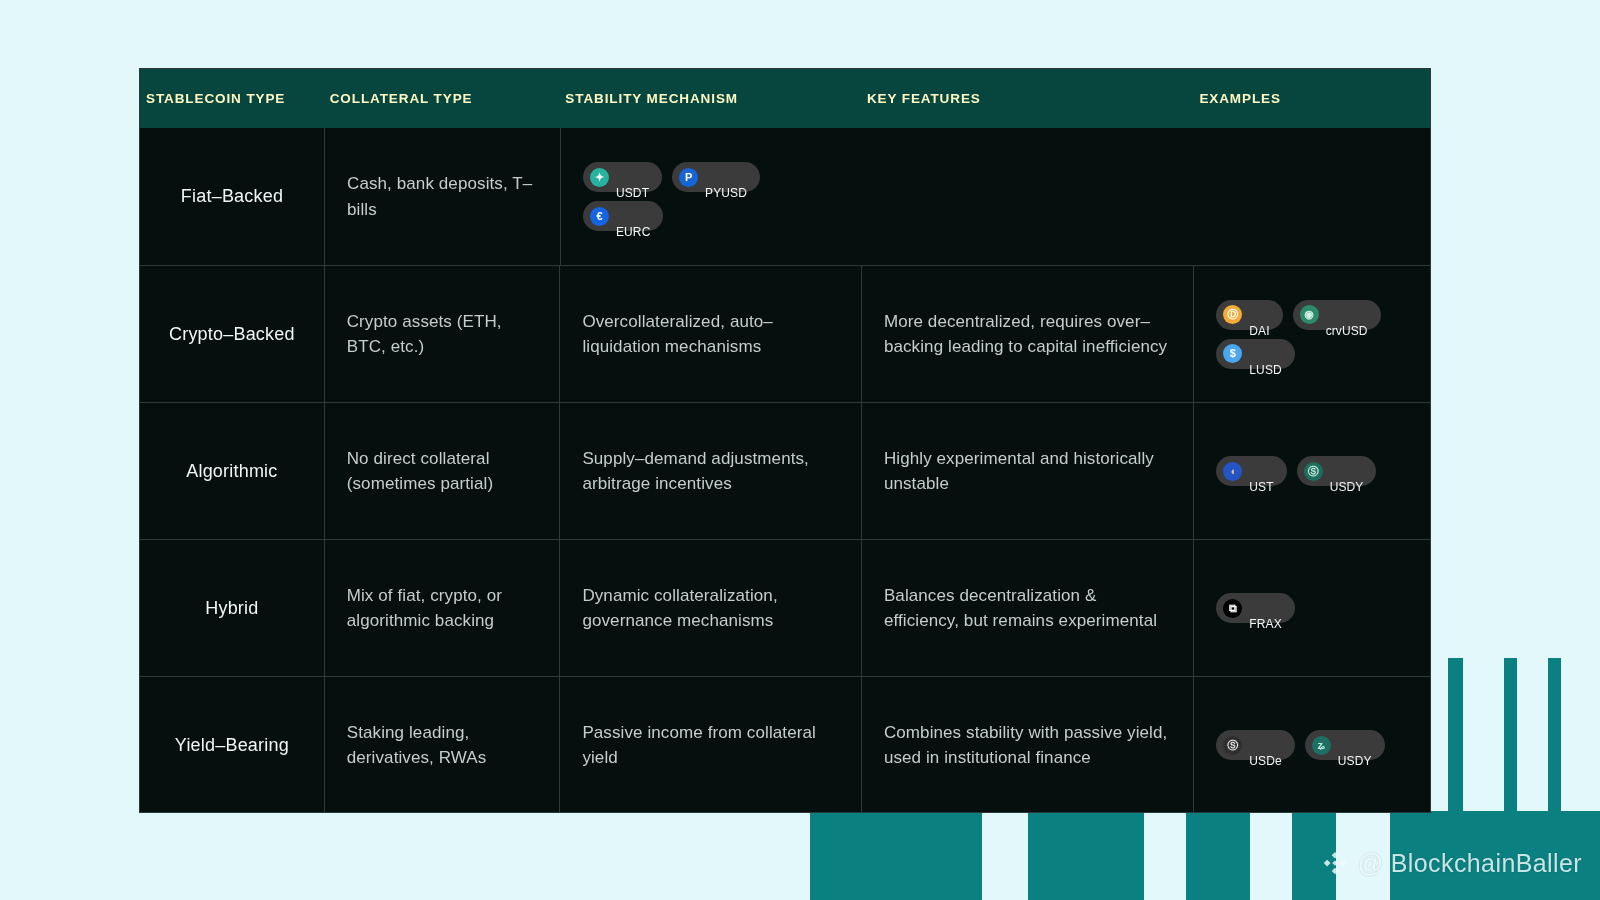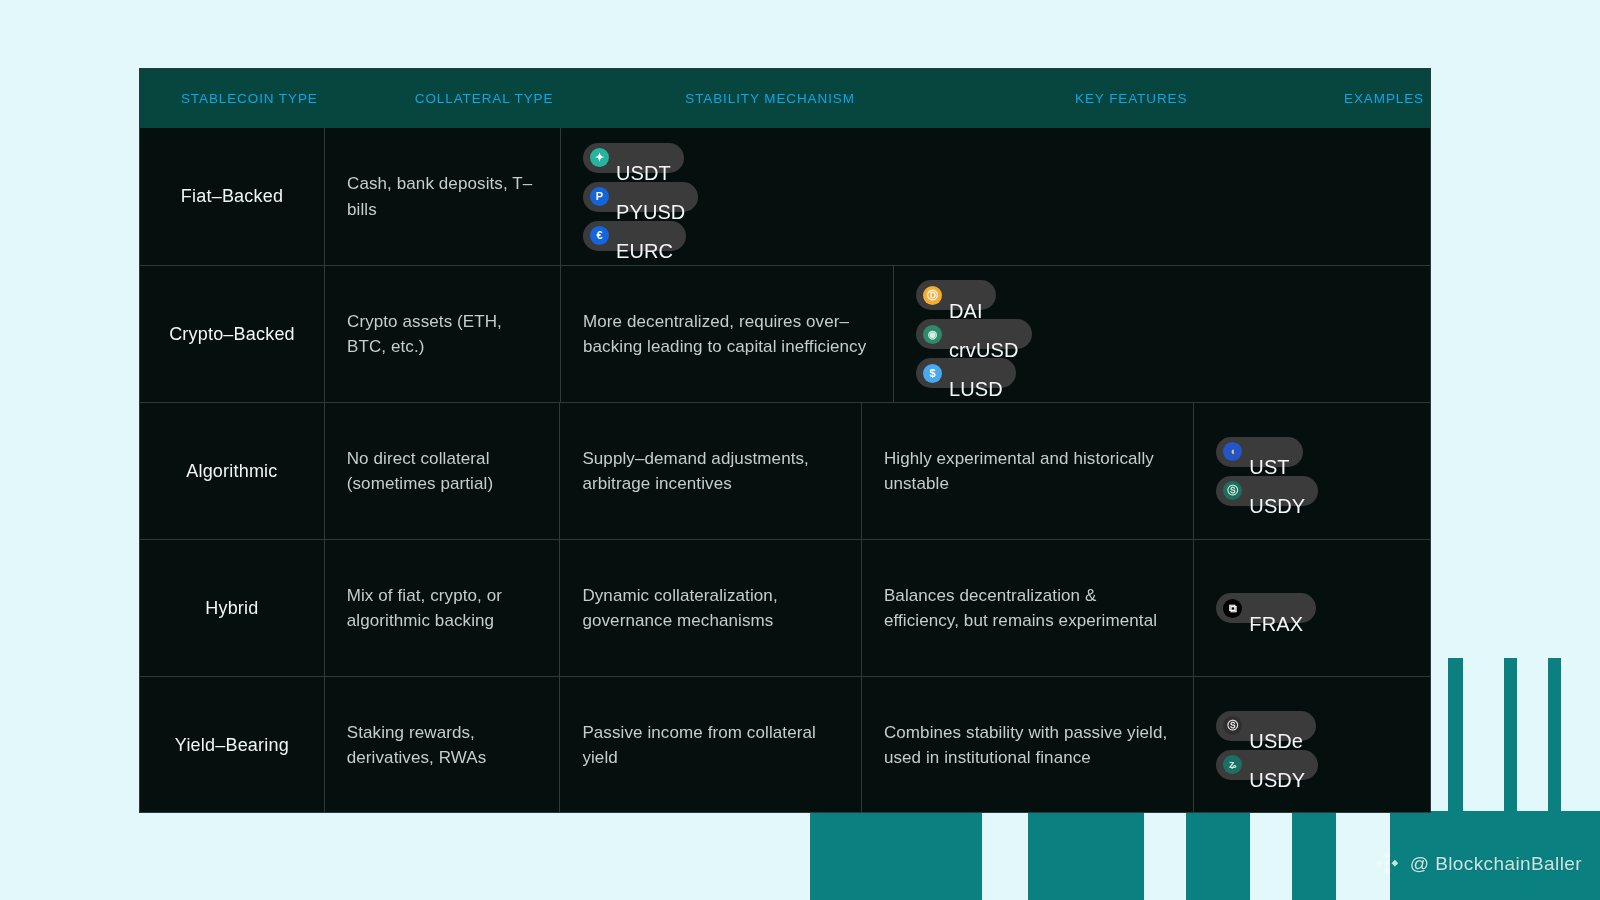--- a/index.html
+++ b/index.html
@@ -26,23 +26,23 @@
   }
   .thead {
     display: flex;
     height: 59px;
     background: #07463f;
     align-items: center;
   }
   .th {
     font-size: 13.5px;
     letter-spacing: 0.9px;
-    font-weight: normal;
-    color: #0ea5e9;
-    text-align: right;
+    font-weight: bold;
+    color: #fef9c3;
+    text-align: left;
     padding: 0 6px;
   }
   .tbody { height: 685px; }
   .tr {
     display: flex;
     height: 137px;
     border-top: 1px solid #2c3a38;
   }
   .tr:first-child { border-top: none; }
   .td {
@@ -86,21 +86,21 @@
     display: inline-flex;
     align-items: center;
     gap: 7px;
     background: #3b3b3b;
     border-radius: 999px;
     padding: 5px 13px 5px 7px;
     height: 30px;
   }
   .chip-label {
     color: #f4f7f7;
-    font-size: 20px;
+    font-size: 12px;
     white-space: nowrap;
     letter-spacing: .1px;
     margin-top: 32px;
   }
   .coin {
     width: 19px; height: 19px;
     border-radius: 50%;
     display: inline-flex;
     align-items: center;
     justify-content: center;
@@ -117,21 +117,21 @@
     position: absolute;
     right: 18px; bottom: 22px;
     display: flex;
     align-items: center;
     gap: 9px;
     z-index: 3;
     opacity: .82;
   }
   .wm-text {
     color: #f2fbfc;
-    font-size: 19px;
+    font-size: 25px;
     letter-spacing: .4px;
     text-shadow: 0 0 2px rgba(0,0,0,.25);
     text-align: center;
   }
   .wm-logo { width: 28px; height: 28px; display: block; }
 </style>
 </head>
 <body>
 
 <div id="root">
@@ -182,20 +182,23 @@
             </div>
           </div>
         </div>
         <div class="tr">
           <div class="td c0">
             <span class="type-label">Crypto–Backed</span>
           </div>
           <div class="td c1">
             <span class="cell-text">Crypto assets (ETH, BTC, etc.)</span>
           </div>
+          <div class="td c2">
+            <span class="cell-text">Overcollateralized, auto–liquidation mechanisms</span>
+          </div>
           <div class="td c3">
             <span class="cell-text">More decentralized, requires over–backing leading to capital inefficiency</span>
           </div>
           <div class="td c4">
             <div class="chips">
               <div class="chip" style="background: rgb(59, 59, 59);">
                 <span class="coin" style="background: rgb(245, 172, 55); color: rgb(255, 255, 255);">Ⓓ</span>
                 <span class="chip-label">DAI</span>
               </div>
               <div class="chip" style="background: rgb(59, 59, 59);">
@@ -255,21 +258,21 @@
                 <span class="chip-label">FRAX</span>
               </div>
             </div>
           </div>
         </div>
         <div class="tr">
           <div class="td c0">
             <span class="type-label">Yield–Bearing</span>
           </div>
           <div class="td c1">
-            <span class="cell-text">Staking rewards, derivatives, RWAs</span>
+            <span class="cell-text">Staking leading, derivatives, RWAs</span>
           </div>
           <div class="td c2">
             <span class="cell-text">Passive income from collateral yield</span>
           </div>
           <div class="td c3">
             <span class="cell-text">Combines stability with passive yield, used in institutional finance</span>
           </div>
           <div class="td c4">
             <div class="chips">
               <div class="chip" style="background: rgb(59, 59, 59);">

